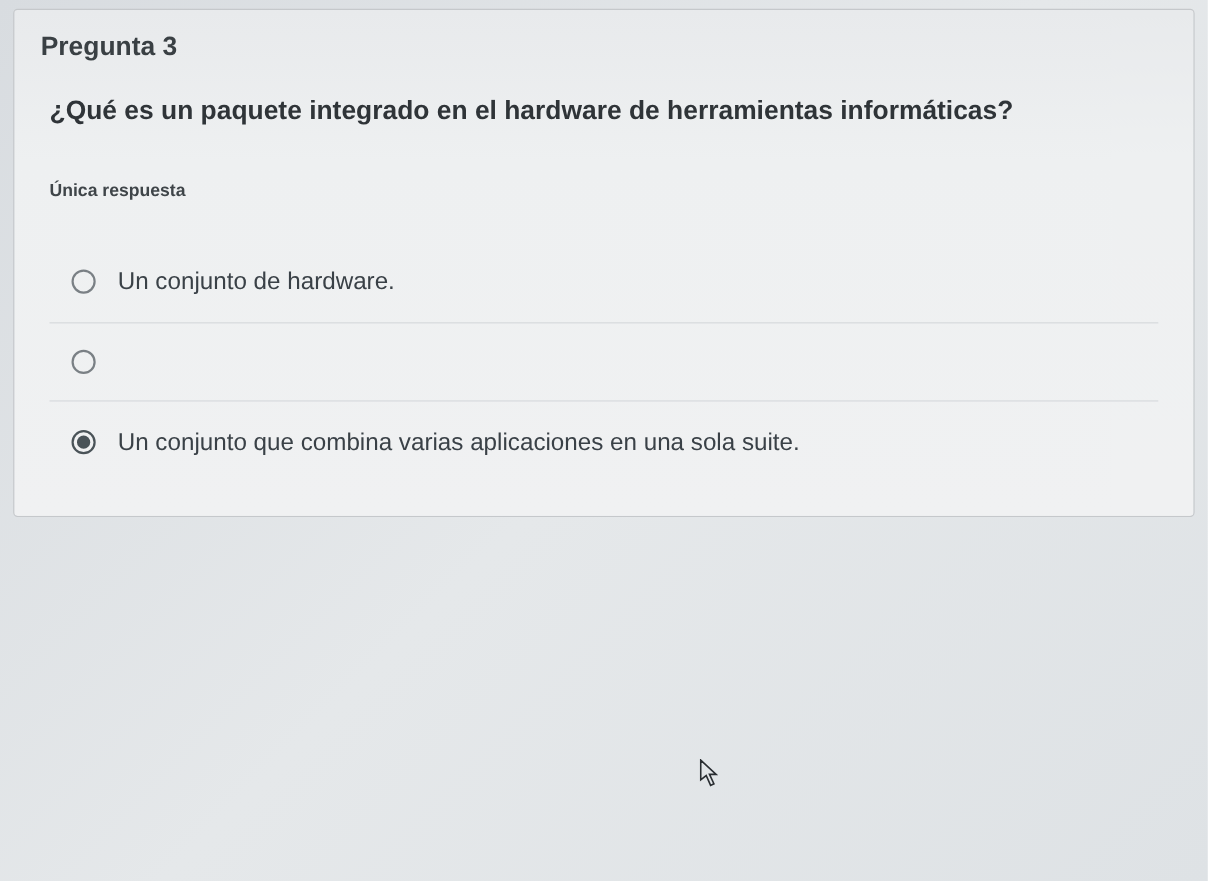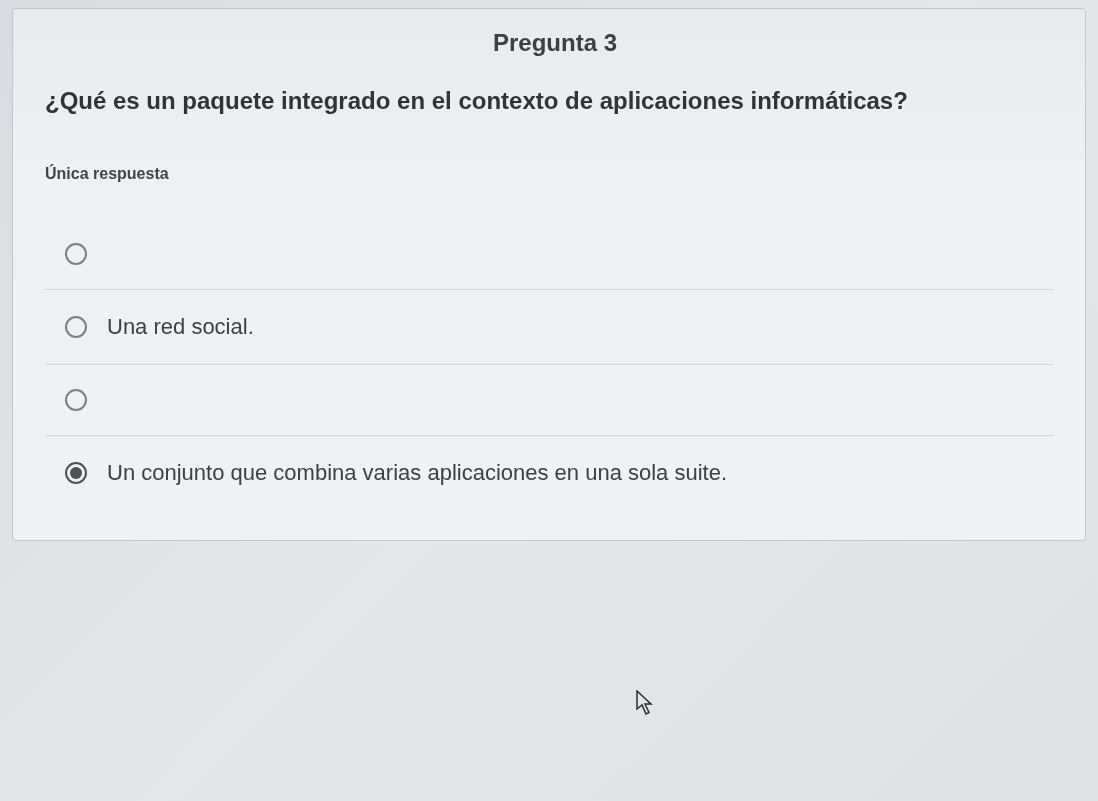--- a/index.html
+++ b/index.html
@@ -16,22 +16,21 @@
       padding: 0;
     }
     .question-card {
       background: linear-gradient(180deg, #e8eaec 0%, #eef0f1 30%, #f0f1f2 100%);
       border: 1px solid #c5c8cb;
       border-radius: 4px;
       margin: 8px 12px;
       padding: 0;
     }
     .question-header {
-      padding: 20px 32px 16px 44px;
-      text-align: center;
+      padding: 20px 32px 16px 24px;
     }
     .question-number {
       font-size: 24px;
       font-weight: 700;
       color: #3a4044;
     }
     .question-body {
       padding: 12px 32px 30px 32px;
     }
     .question-text {
@@ -96,29 +95,26 @@
     }
   </style>
 </head>
 <body>
 
 <div class="question-card">
   <div class="question-header">
     <div class="question-number">Pregunta 3</div>
   </div>
   <div class="question-body">
-    <div class="question-text">¿Qué es un paquete integrado en el contexto de aplicaciones informáticas?</div>
+    <div class="question-text">¿Qué es un paquete integrado en el hardware de herramientas informáticas?</div>
     <div class="answer-type">Única respuesta</div>
     <div class="options">
       <label class="option">
         <span class="radio-circle"></span>
-      </label>
-      <label class="option">
-        <span class="radio-circle"></span>
-        <span class="option-label">Una red social.</span>
+        <span class="option-label">Un conjunto de hardware.</span>
       </label>
       <label class="option">
         <span class="radio-circle"></span>
       </label>
       <label class="option">
         <span class="radio-circle selected"></span>
         <span class="option-label">Un conjunto que combina varias aplicaciones en una sola suite.</span>
       </label>
     </div>
   </div>

